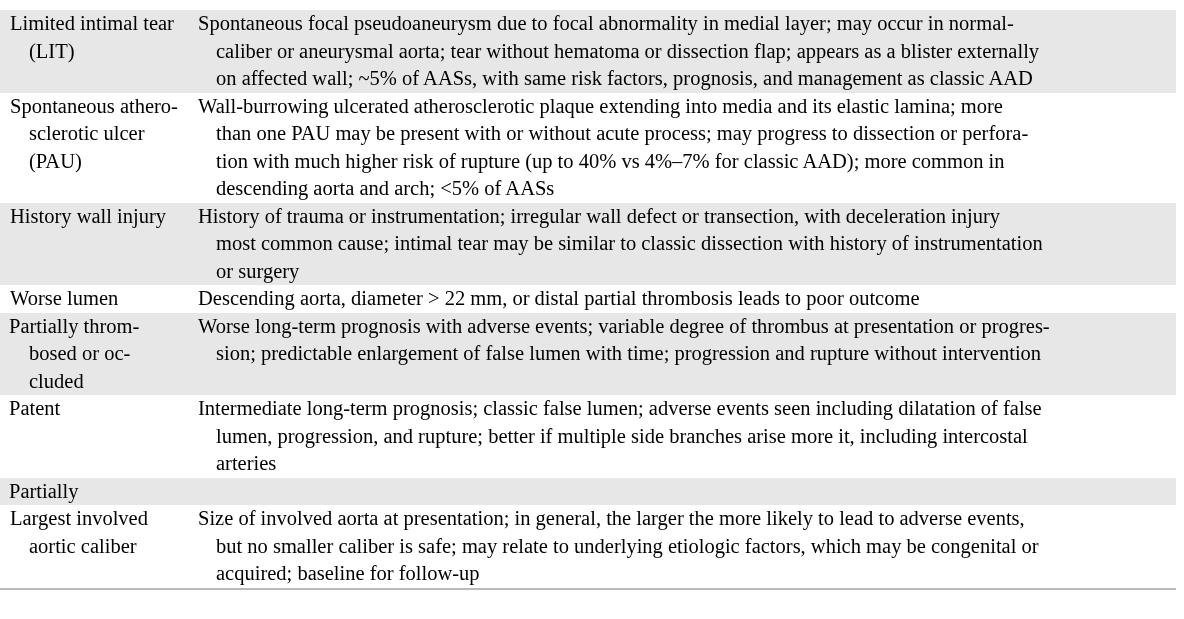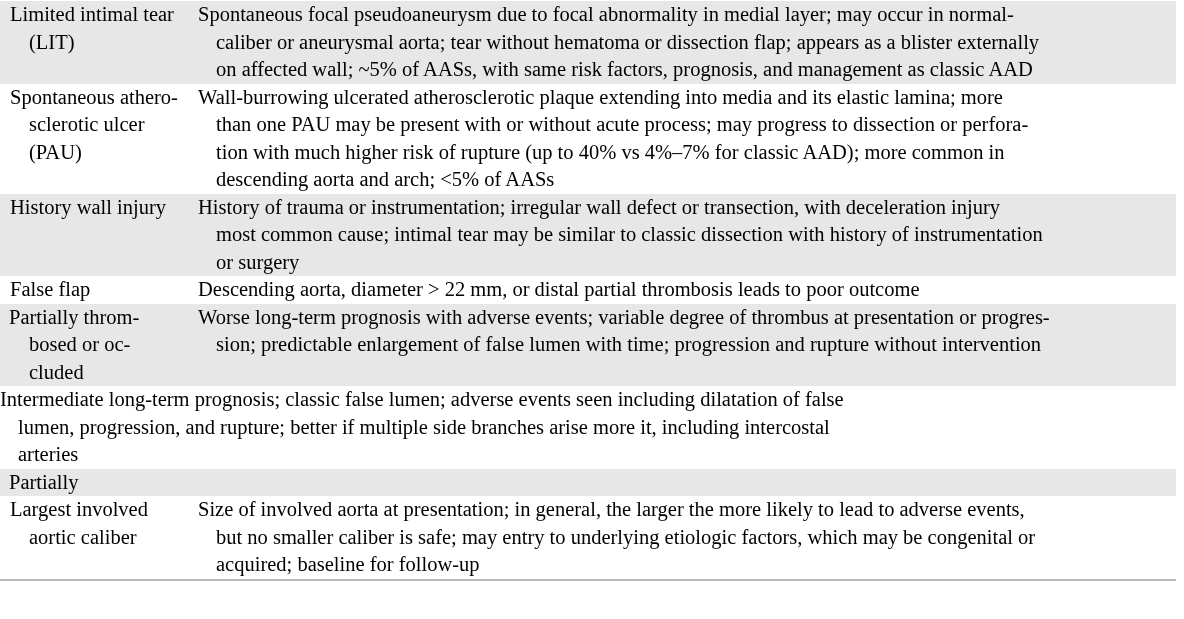--- a/index.html
+++ b/index.html
@@ -10,21 +10,21 @@
   *{margin:0;padding:0;box-sizing:border-box;}
   html,body{width:1184px;height:619px;background:#ffffff;overflow:hidden;}
   body{
     font-family:"Liberation Serif","DejaVu Serif",serif;
     color:var(--ink);
     font-size:20.5px;
     line-height:27.5px;
   }
   .page{
     width:1176px;
-    margin-top:1px;
+    margin-top:10px;
   }
   .row{
     display:flex;
     align-items:flex-start;
     width:100%;
   }
   .row.shaded{
     background:var(--shade);
   }
   .term{
@@ -73,44 +73,45 @@
   </div>
 
   <div class="row shaded">
     <div class="term">History wall injury</div>
     <div class="desc">History of trauma or instrumentation; irregular wall defect or transection, with deceleration injury
 most common cause; intimal tear may be similar to classic dissection with history of instrumentation
 or surgery</div>
   </div>
 
   <div class="row">
-    <div class="term">False flap</div>
+    <div class="term">Worse lumen</div>
     <div class="desc">Descending aorta, diameter &gt; 22 mm, or distal partial thrombosis leads to poor outcome</div>
   </div>
 
   <div class="row shaded">
     <div class="term sub">Partially throm-
 bosed or oc-
 cluded</div>
     <div class="desc">Worse long-term prognosis with adverse events; variable degree of thrombus at presentation or progres-
 sion; predictable enlargement of false lumen with time; progression and rupture without intervention</div>
   </div>
 
   <div class="row">
+    <div class="term sub">Patent</div>
     <div class="desc">Intermediate long-term prognosis; classic false lumen; adverse events seen including dilatation of false
 lumen, progression, and rupture; better if multiple side branches arise more it, including intercostal
 arteries</div>
   </div>
 
   <div class="row shaded">
     <div class="term sub">Partially</div>
   </div>
 
   <div class="row">
     <div class="term">Largest involved
 aortic caliber</div>
     <div class="desc">Size of involved aorta at presentation; in general, the larger the more likely to lead to adverse events,
-but no smaller caliber is safe; may entry to underlying etiologic factors, which may be congenital or
+but no smaller caliber is safe; may relate to underlying etiologic factors, which may be congenital or
 acquired; baseline for follow-up</div>
   </div>
 </div>
   <div class="bottom-rule"></div>
 </div>
 
 </body></html>

